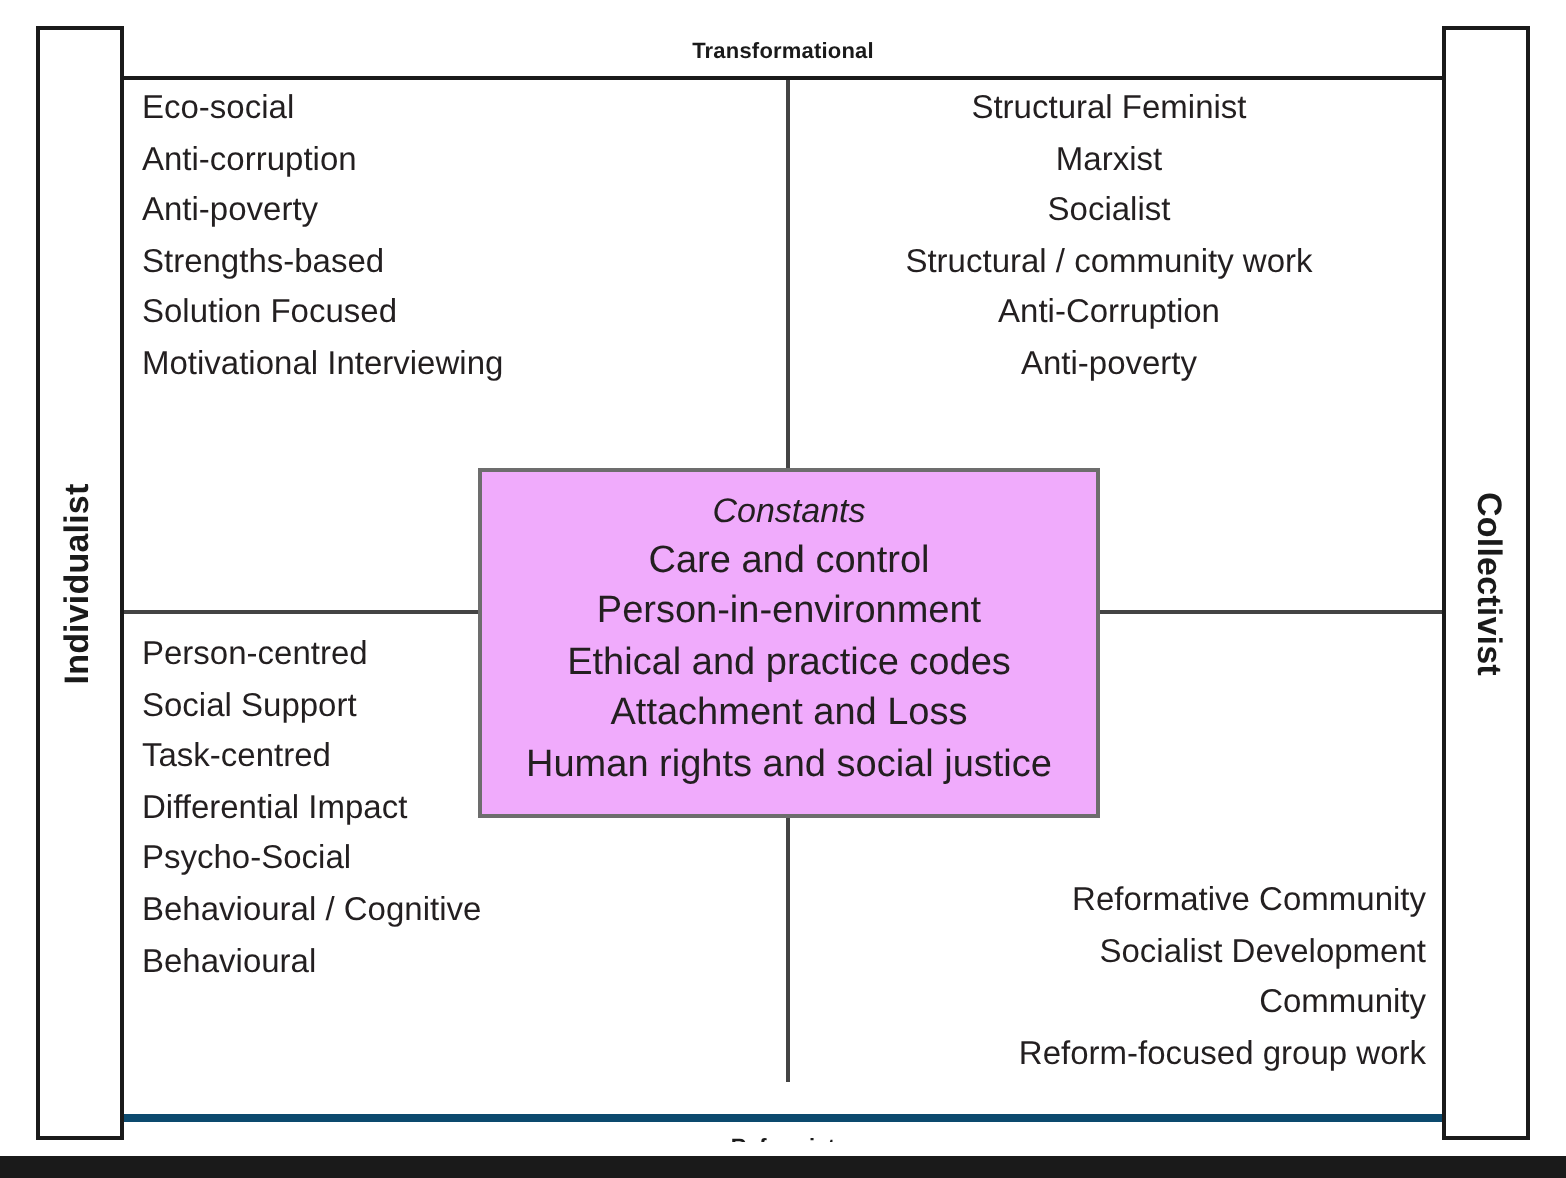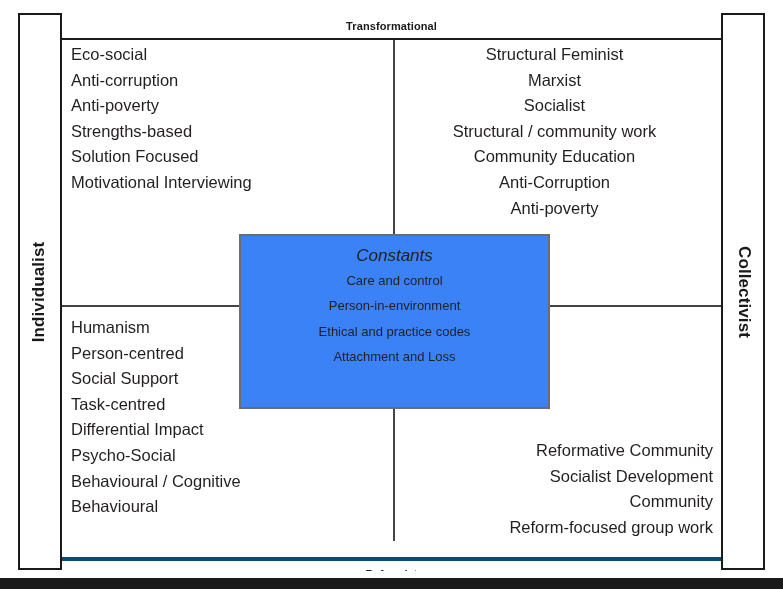--- a/index.html
+++ b/index.html
@@ -146,32 +146,32 @@
 
   
   .constants-box {
     position: absolute;
     left: 239px;
     top: 234px;
     width: 311px;
     height: 175px;
     box-sizing: border-box;
     border: 2px solid #6d6d6d;
-    background: #3b82f6;
+    background: #f0abfc;
     text-align: center;
     padding-top: 7px;
   }
   .constants-title {
     font-size: 17px;
     font-style: italic;
     color: #231f20;
     line-height: 25px;
   }
   .constants-list div {
-    font-size: 13px;
+    font-size: 19px;
     line-height: 25.4px;
     color: #231f20;
     white-space: nowrap;
   }
 </style>
 </head>
 <body>
 
 <div id="canvas">
 
@@ -205,27 +205,25 @@
         <div>Strengths-based</div>
         <div>Solution Focused</div>
         <div>Motivational Interviewing</div>
       </div>
 
     <div class="quad quad-tr">
         <div>Structural Feminist</div>
         <div>Marxist</div>
         <div>Socialist</div>
         <div>Structural / community work</div>
-        <div>Community Education</div>
         <div>Anti-Corruption</div>
         <div>Anti-poverty</div>
       </div>
 
     <div class="quad quad-bl">
-        <div>Humanism</div>
         <div>Person-centred</div>
         <div>Social Support</div>
         <div>Task-centred</div>
         <div>Differential Impact</div>
         <div>Psycho-Social</div>
         <div>Behavioural / Cognitive</div>
         <div>Behavioural</div>
       </div>
 
     <div class="quad quad-br">
@@ -236,19 +234,20 @@
       </div>
   </div>
 
   <div class="constants-box">
     <div class="constants-title">Constants</div>
     <div class="constants-list">
         <div>Care and control</div>
         <div>Person-in-environment</div>
         <div>Ethical and practice codes</div>
         <div>Attachment and Loss</div>
+        <div>Human rights and social justice</div>
       </div>
   </div>
 
   <div class="band-inner"></div>
   <div class="bottom-band"></div>
 
 </div>
 
 </body></html>

